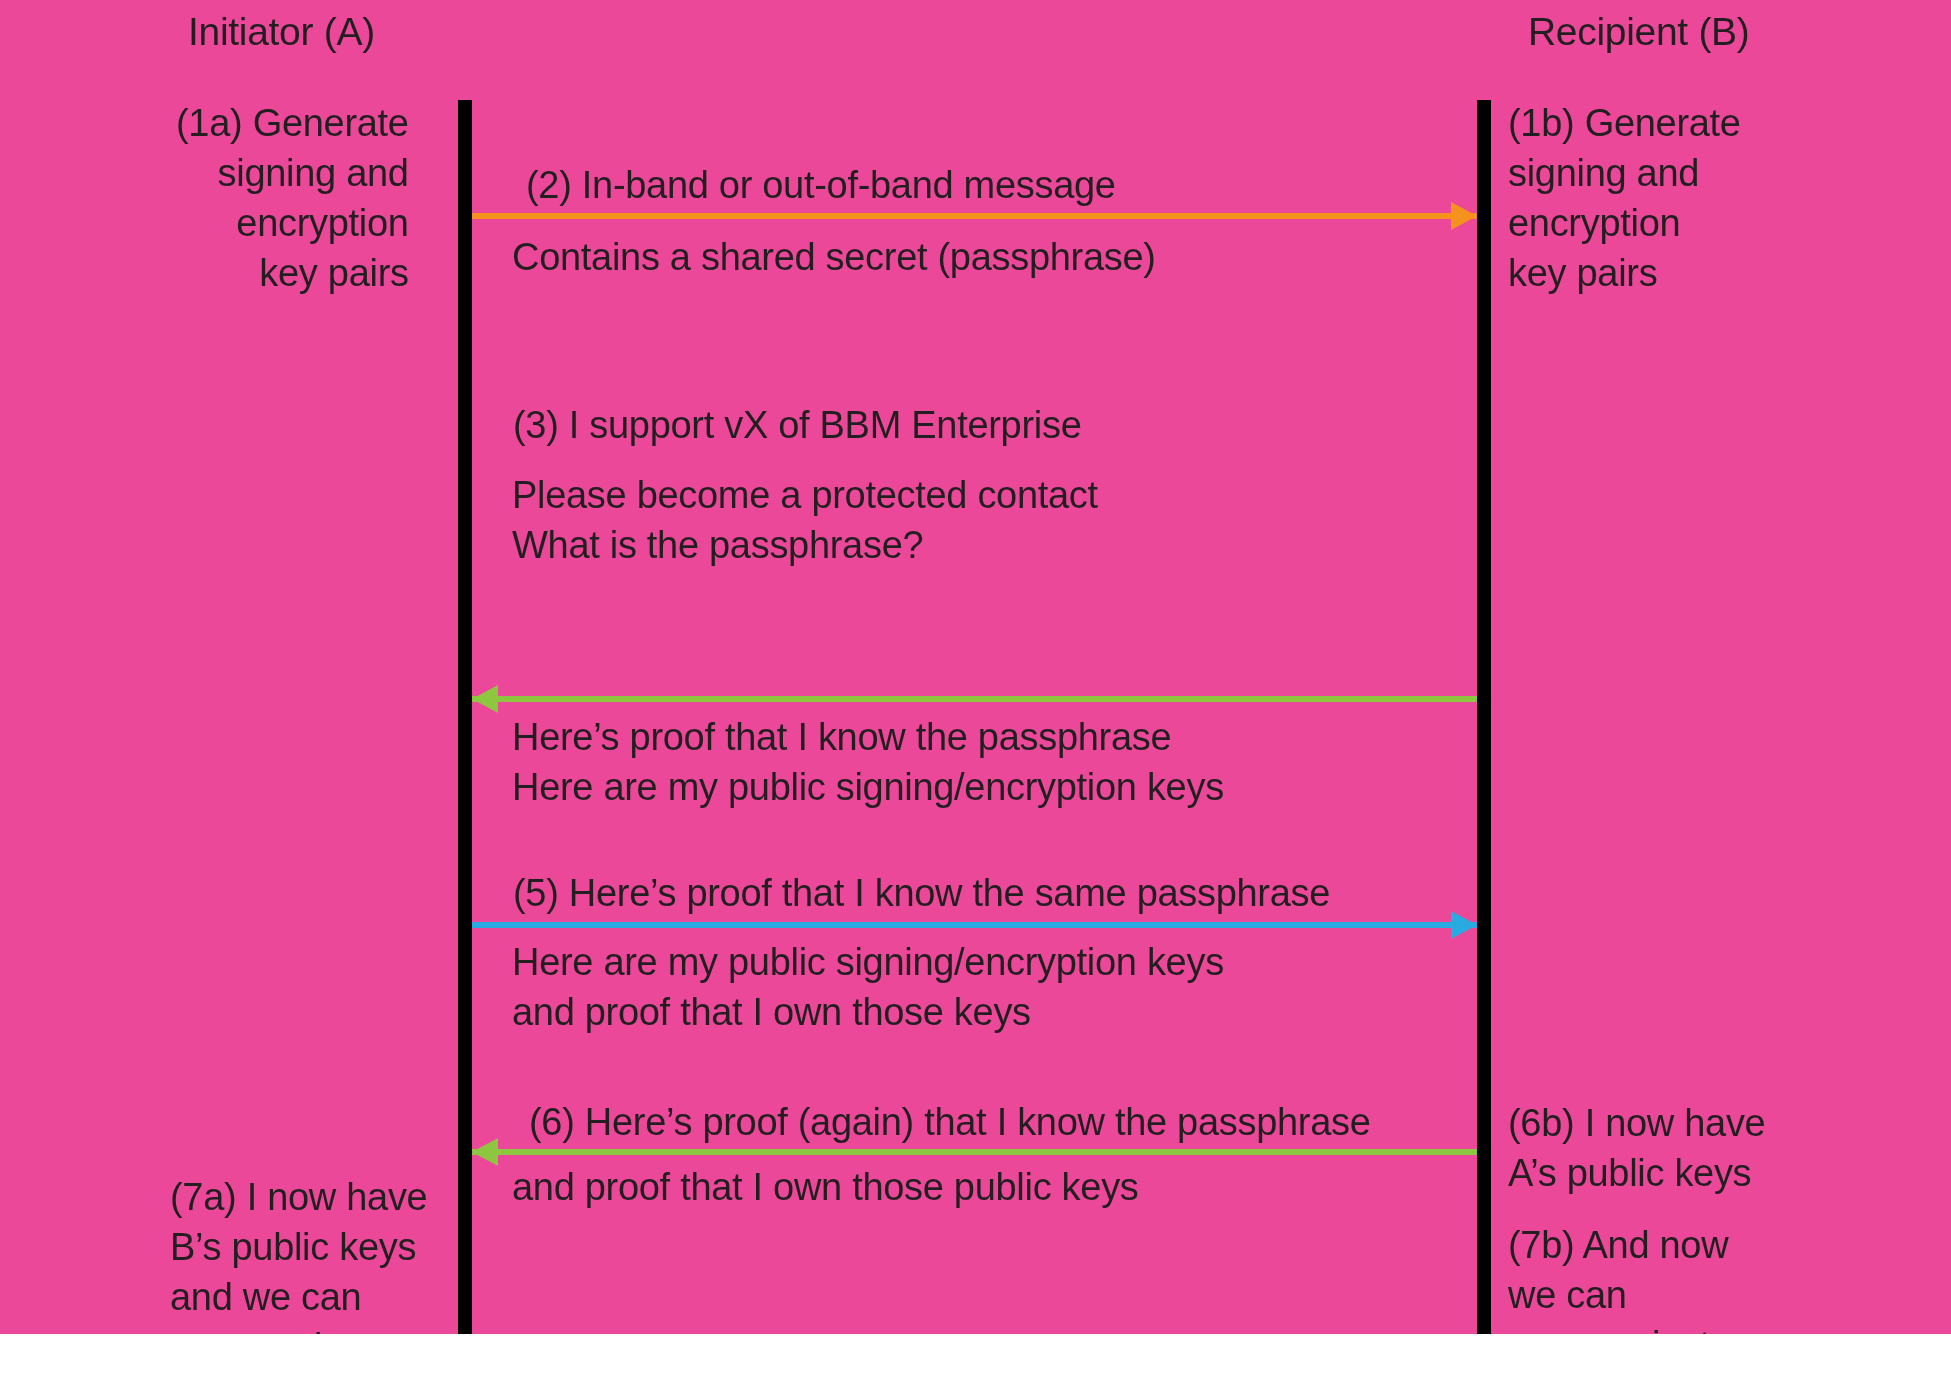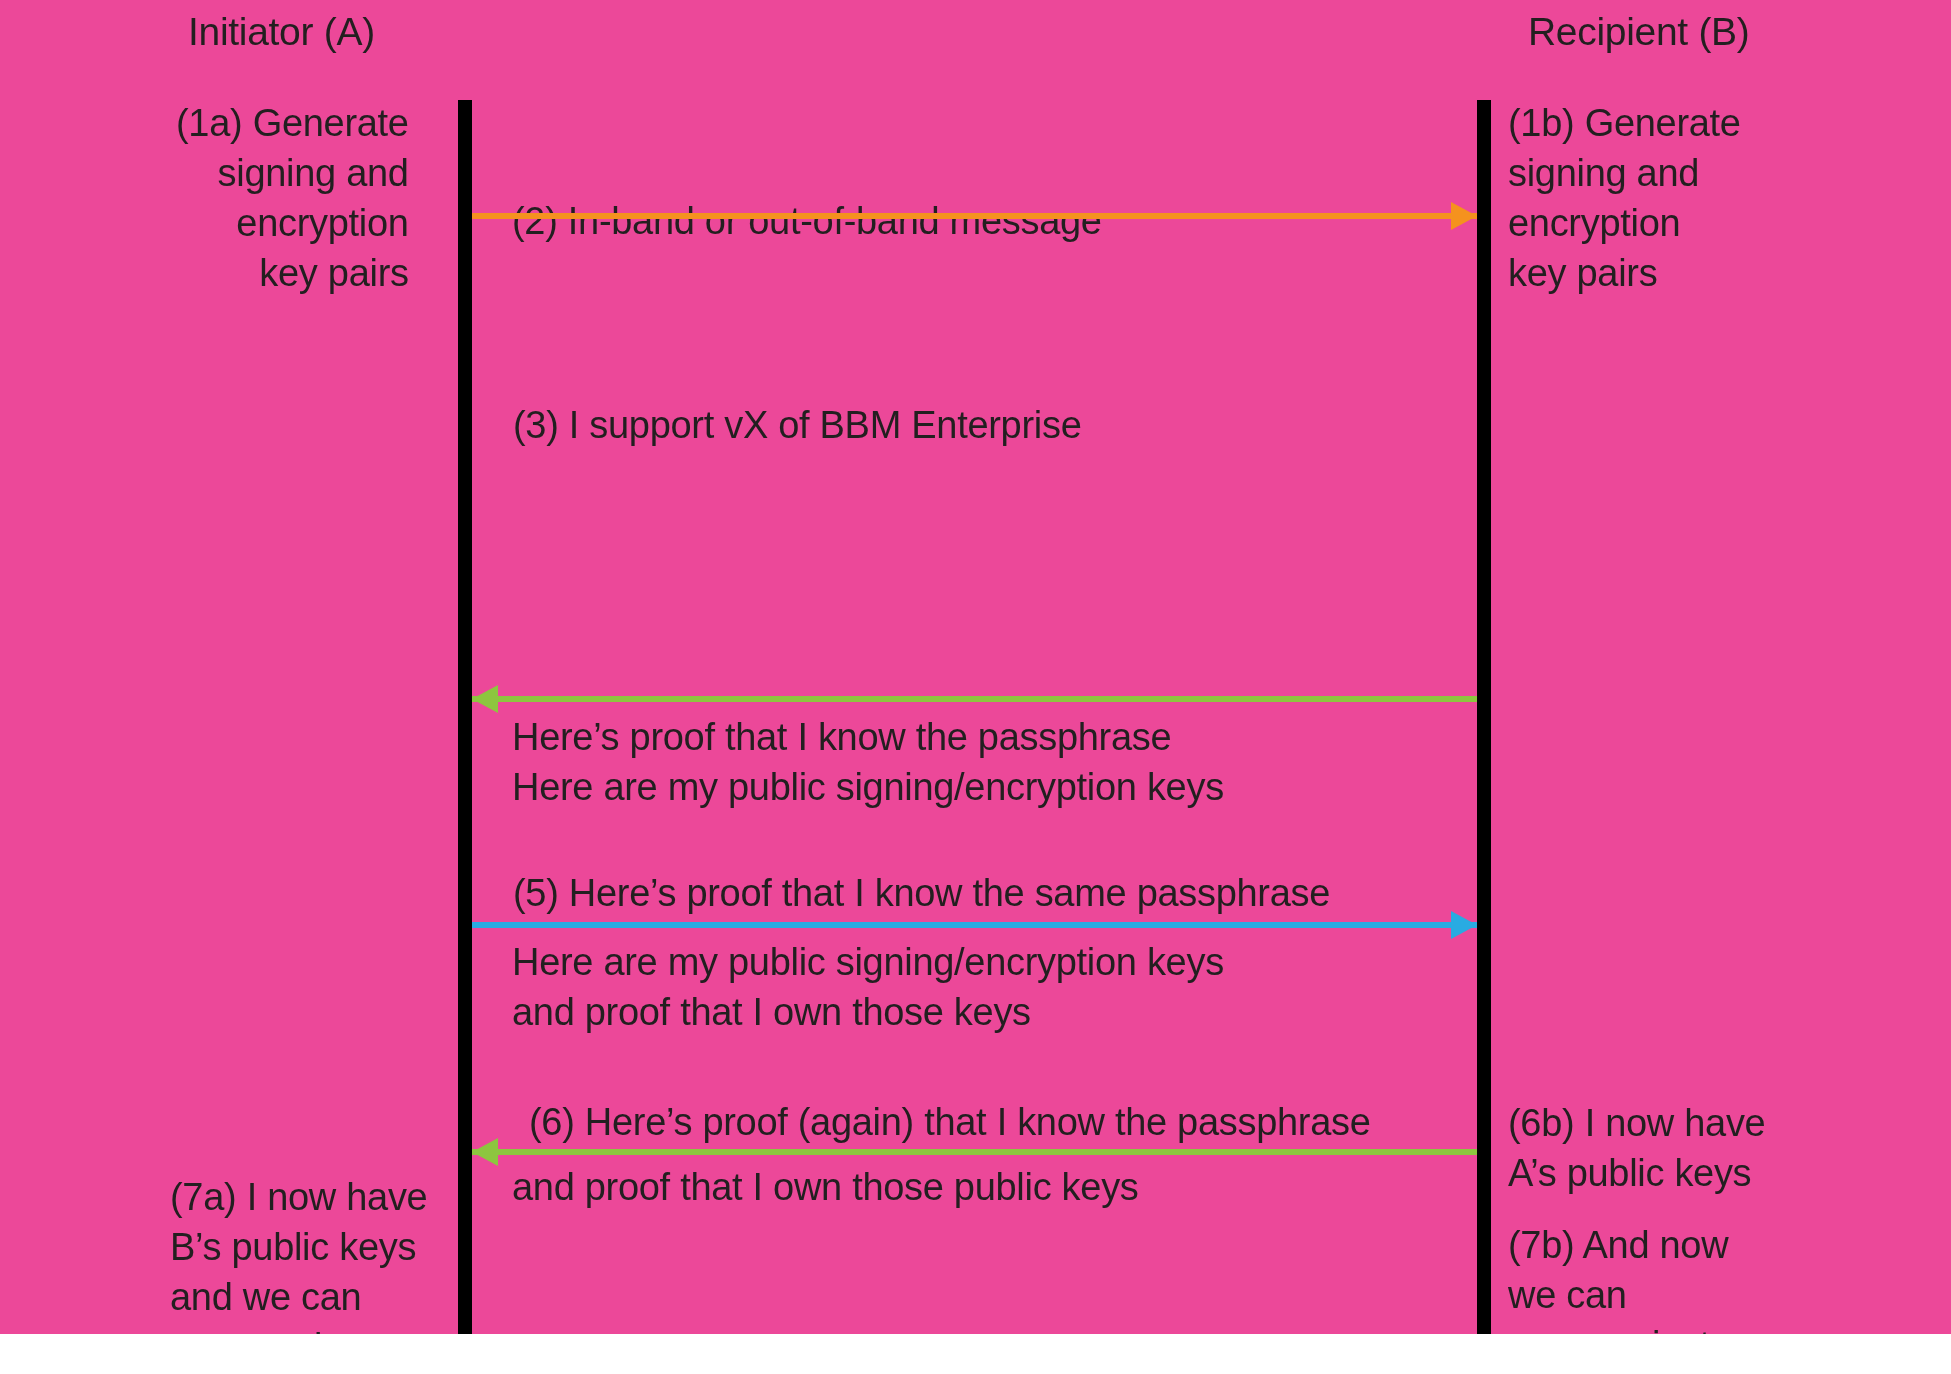--- a/index.html
+++ b/index.html
@@ -92,27 +92,30 @@
   <div class="abs note" style="left:170px; top:1172px;">(7a) I now have
 B’s public keys
 and we can
 communicate</div>
   <div class="abs note" style="left:1508px; top:1098px;">(6b) I now have
 A’s public keys</div>
   <div class="abs note" style="left:1508px; top:1220px;">(7b) And now
 we can
 communicate</div>
 
-  <div class="abs msg-label" style="left:512px; top:162px;margin-top:36px;">(2) In-band or out-of-band message</div>
+  <div class="abs msg-label" style="left:526px; top:162px;">(2) In-band or out-of-band message</div>
   <div class="abs arrow" style="top:202px;">
     <div class="line" style="background: rgb(245, 146, 30);"></div>
     <div class="head right" style="border-left-color: rgb(245, 146, 30);"></div>
   </div>
+  <div class="abs msg-detail" style="left:512px; top:232px;">Contains a shared secret (passphrase)</div>
 
   <div class="abs msg-label" style="left:513px; top:402px;">(3) I support vX of BBM Enterprise</div>
+  <div class="abs msg-detail" style="left:512px; top:470px;">Please become a protected contact
+What is the passphrase?</div>
 
   <div class="abs arrow" style="top:685px;">
     <div class="line" style="background: rgb(141, 198, 63);"></div>
     <div class="head left" style="border-right-color: rgb(141, 198, 63);"></div>
   </div>
   <div class="abs msg-detail" style="left:512px; top:712px;">Here’s proof that I know the passphrase
 Here are my public signing/encryption keys</div>
 
   <div class="abs msg-label" style="left:513px; top:870px;">(5) Here’s proof that I know the same passphrase</div>
   <div class="abs arrow" style="top:911px;">

